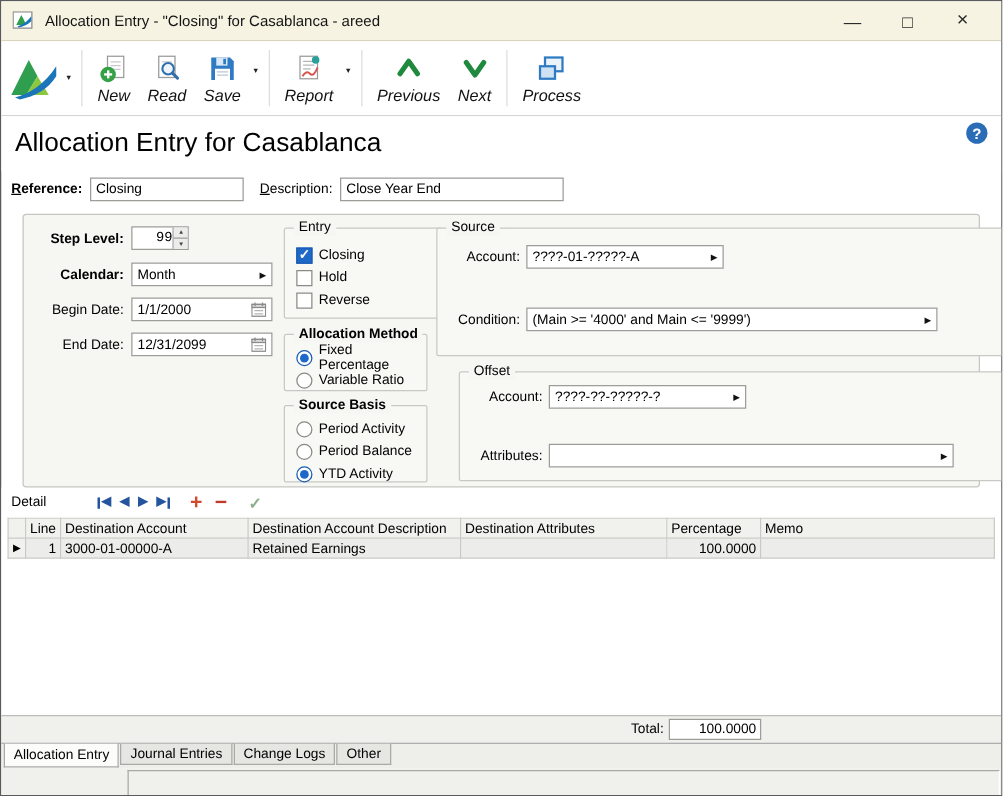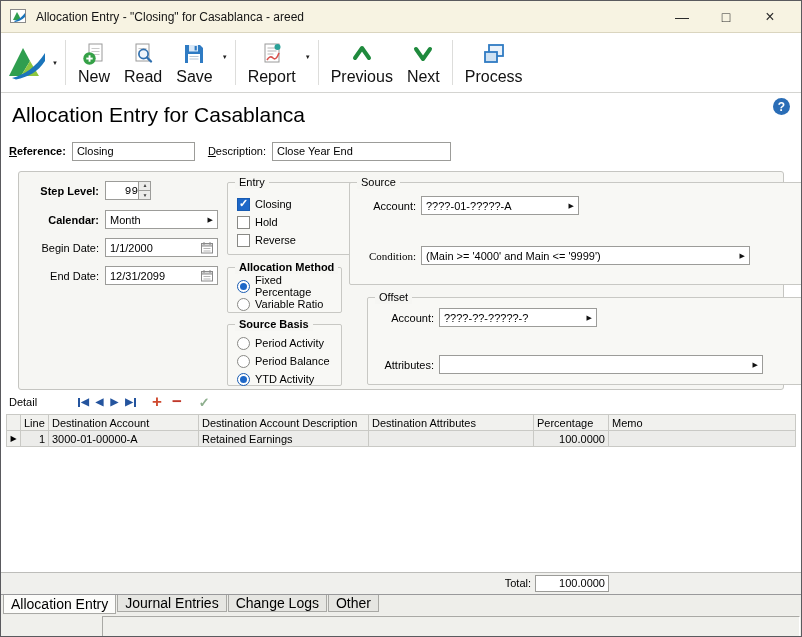--- a/index.html
+++ b/index.html
@@ -19,21 +19,21 @@
     font-size:14px; color:#2b2b2b; cursor:default; }
   .win-btn.close { font-size:16px; }
   
   .toolbar { flex:0 0 60px; background:#fff; border-bottom:1px solid #d4d4d1;
     display:flex; align-items:center; padding:0 7px; }
   .tb-logo { width:42px; height:38px; display:flex; align-items:center; }
   .tb-caret { font-size:6px; color:#222; margin:0 2px; }
   .tb-caret.icon-level { margin-top:-12px; }
   .tb-sep { width:1px; align-self:stretch; margin:7px 5px; background:#dddddb; }
   .tb-btn { display:flex; flex-direction:column; align-items:center; gap:1px;
-    padding:3px 7px 2px; background:none; border:0; font-family:inherit; font-size:16px; color:#111; }
+    padding:3px 7px 2px; background:none; border:0; font-family:inherit; font-size:13px; color:#111;font-style:italic; }
   .tb-ic { width:26px; height:26px; display:flex; align-items:center; justify-content:center; }
   .tb-group { display:flex; align-items:center; }
   
   .page-header { flex:0 0 44px; position:relative; display:flex; align-items:center; padding:0 11px; background:#fff; }
   .page-title { font-size:21px; font-weight:400; }
   .help-btn { position:absolute; top:5px; right:11px; width:17px; height:17px; border-radius:50%;
     background:#2a6db6; color:#fff; font-size:12px; font-weight:bold;
     display:flex; align-items:center; justify-content:center; }
   
   .ref-row { flex:0 0 28px; display:flex; align-items:center; padding:0 8px; font-size:11px; }
@@ -73,21 +73,21 @@
   #fld-begin{ position:absolute; left:86px; top:66px; width:113px; }
   #lbl-end  { left:0; width:80px; top:97px; }
   #fld-end  { position:absolute; left:86px; top:94px; width:113px; }
   #gb-entry  { left:208px; top:10px;  width:127px; height:73px;  padding:12px 0 0 9px; }
   #gb-method { left:208px; top:95px;  width:115px; height:46px;  padding:9px 0 0 9px; }
   #gb-basis  { left:208px; top:152px; width:115px; height:62px;  padding:9px 0 0 9px; }
   #gb-source { left:330px; top:10px;  width:456px; height:103px; }
   #gb-offset { left:348px; top:125px; width:456px; height:88px; }
   #lbl-src-acct { left:0; width:66px; top:16px; }
   #fld-src-acct { position:absolute; left:71px; top:13px; width:158px; }
-  #lbl-src-cond { left:0; width:66px; top:66px;font-family:Liberation Serif, serif; }
+  #lbl-src-cond { left:0; width:66px; top:66px; }
   #fld-src-cond { position:absolute; left:71px; top:63px; width:329px; }
   #lbl-off-acct { left:0; width:66px; top:13px; }
   #fld-off-acct { position:absolute; left:71px; top:10px; width:158px; }
   #lbl-off-attr { left:0; width:66px; top:60px; }
   #fld-off-attr { position:absolute; left:71px; top:57px; width:324px; }
   
   .detail-bar { flex:0 0 24px; display:flex; align-items:center; padding:0 8px; font-size:11px; gap:7px; background:#fff; }
   .detail-lbl { margin-right:34px; }
   .nav { color:#24549e; font-size:10px; font-weight:bold; display:flex; align-items:center; line-height:10px; }
   .nav.bar-left::before  { content:""; width:2px; height:9px; background:#24549e; margin-right:1px; }
@@ -105,21 +105,21 @@
   th.pct { font-weight:bold; }
   th.sel, td.sel { padding:0; background:#f1f1ee; text-align:center; font-size:8px; }
   tr.sel-row td:not(.sel) { background:#ececea; }
   
   .total-band { flex:0 0 22px; background:#f0f0ed; border-top:1px solid #bdbdba; position:relative; font-size:11px; }
   .total-label { position:absolute; left:430px; width:100px; top:4px; text-align:right; }
   .total-box { position:absolute; left:534px; width:74px; top:2px; height:17px; background:#fff;
     border:1px solid #9c9c99; text-align:right; padding:1px 3px 0 0; }
   
   .tabs { flex:0 0 21px; background:#eeeeea; border-top:1px solid #99999b; display:flex; padding-left:2px; }
-  .tab { font-size:14px; display:flex; align-items:center; padding:0 7px; background:#e6e6e2;
+  .tab { font-size:11px; display:flex; align-items:center; padding:0 7px; background:#e6e6e2;
     border:1px solid #a9a9a5; border-top:none; margin-right:1px; height:17px; }
   .tab.active { background:#fcfcfa; height:19px; }
   
   .statusbar { flex:1; background:#f0f0ec; display:flex; gap:2px; padding:1px 1px; }
   .sb-cell { border:1px solid; border-color:#a9a9a5 #ffffff #ffffff #a9a9a5; background:#f0f0ec;
     font-size:11px; display:flex; align-items:center; justify-content:center; }
   .sb-edit { width:98px;margin-top:30px; }
   .sb-rest { flex:1; }
 </style>
 </head>

